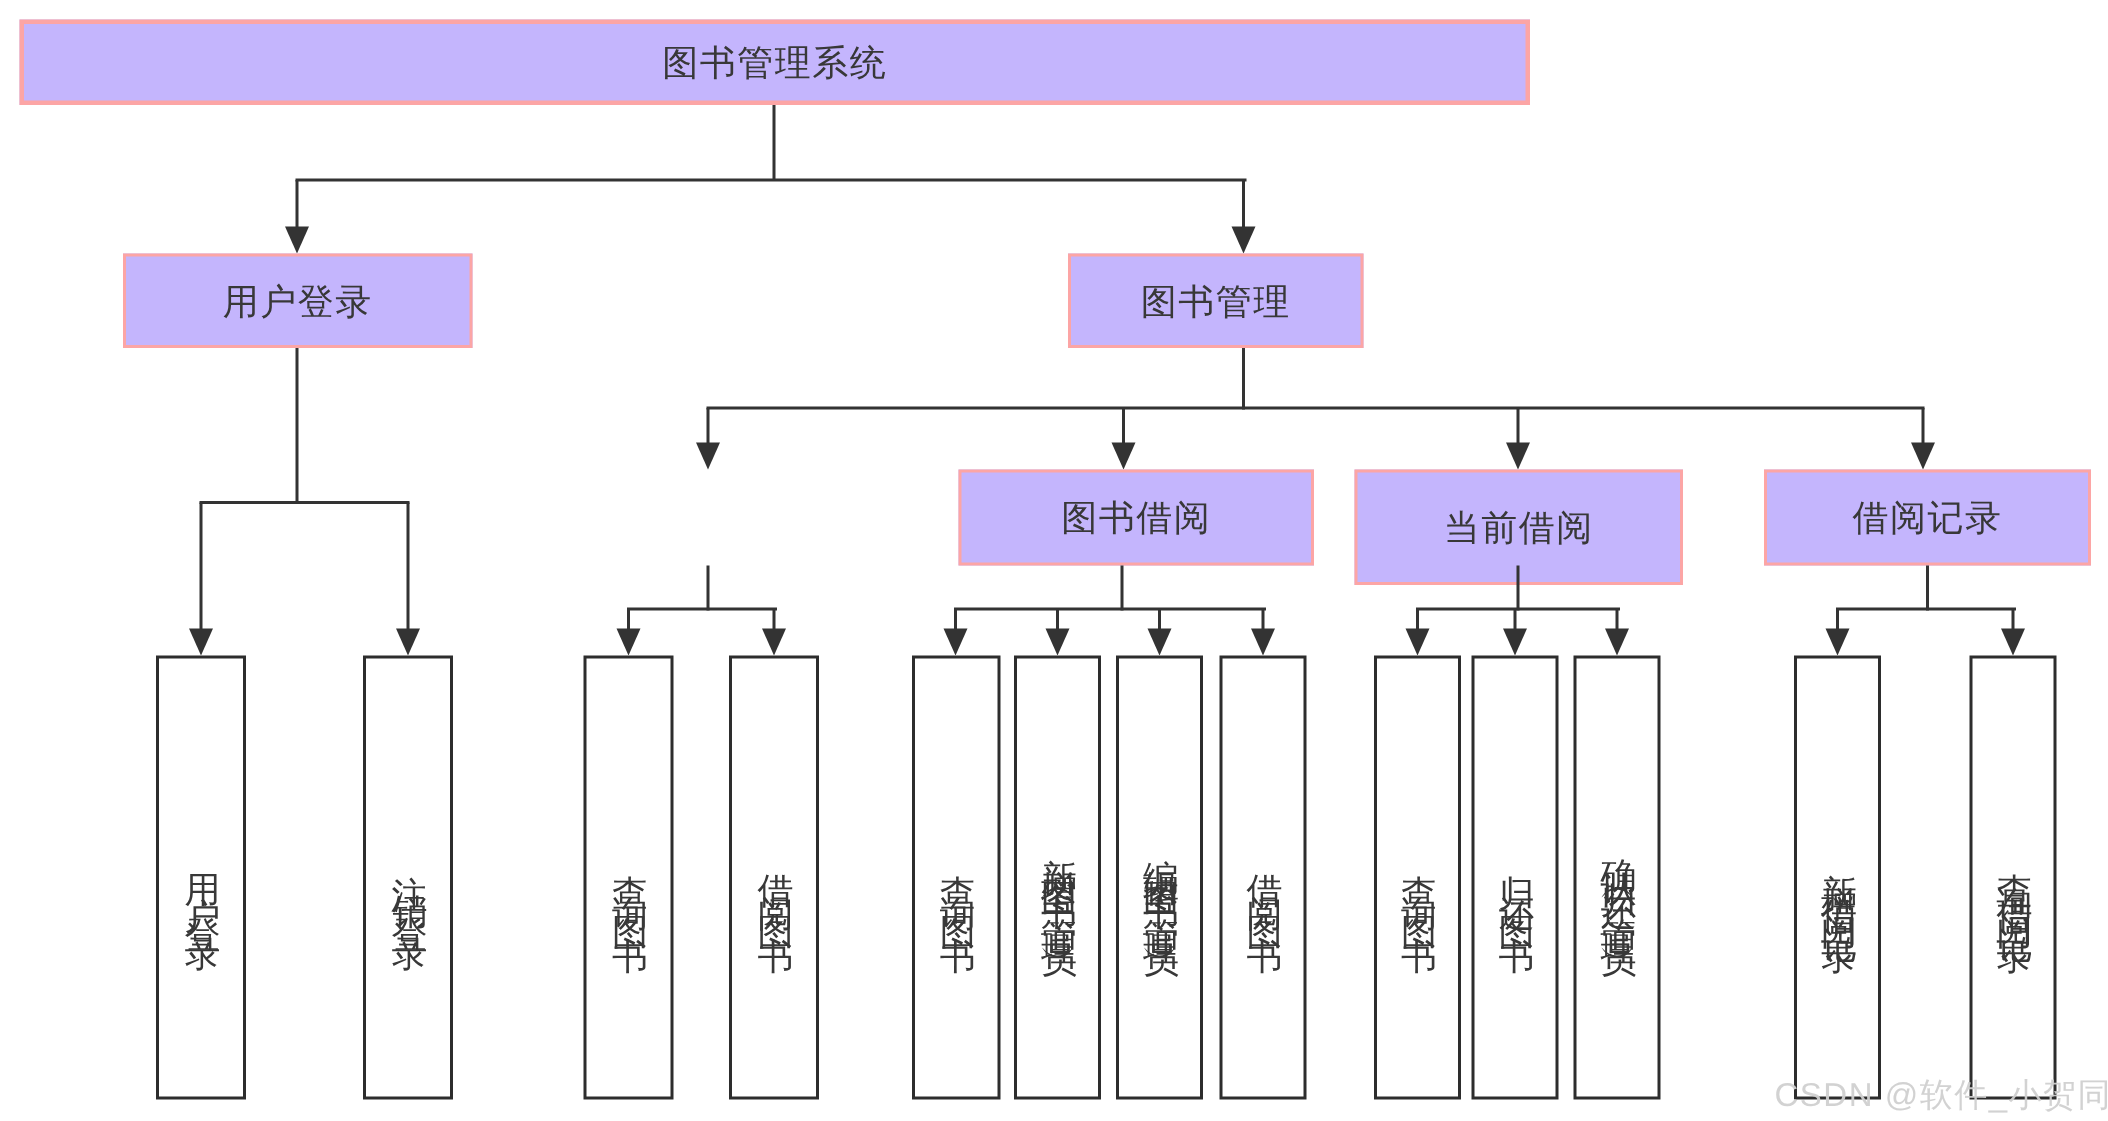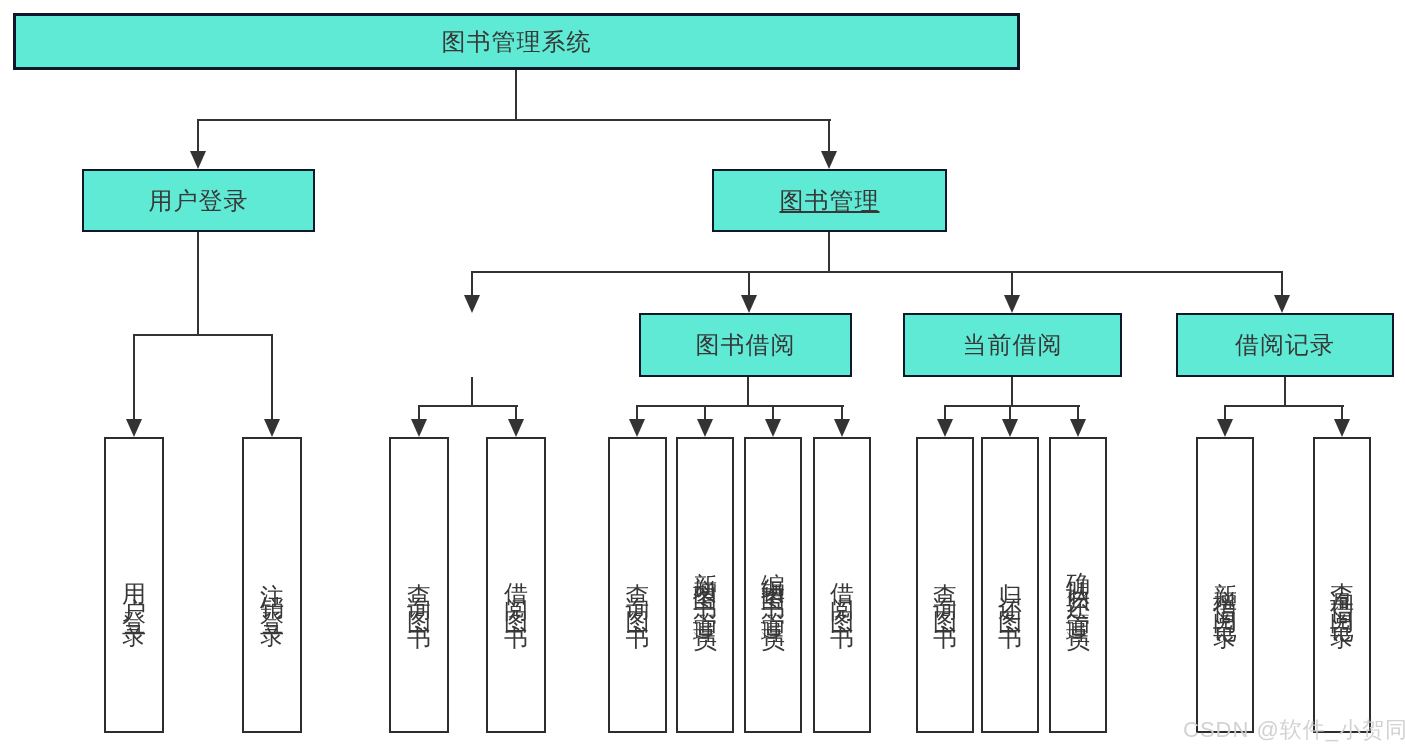--- a/index.html
+++ b/index.html
@@ -8,22 +8,22 @@
     width: 1405px;
     height: 747px;
     background: #ffffff;
     overflow: hidden;
     font-family: "Liberation Sans", "DejaVu Sans", sans-serif;
     color: #383838;
   }
   .hbox {
     position: absolute;
     box-sizing: border-box;
-    border: 2px solid #0f172a;
-    background: #5eead4;
+    border: 2px solid #fca5a5;
+    background: #c4b5fd;
     display: flex;
     align-items: center;
     justify-content: center;
     font-size: 24px;
     letter-spacing: 1px;
     color: #383838;
   }
   .hbox.root { border-width: 3px; }
   .vbox {
     position: absolute;
@@ -78,21 +78,21 @@
   <div class="vline" style="left:515px; top:70px; height:50px;"></div>
   <div class="hline" style="left:197px; top:119px; width:634px;"></div>
   <div class="vline" style="left:197px; top:120px; height:34px;"></div>
   <div class="arrowhead" style="left:190px; top:151px;"></div>
   <div class="vline" style="left:828px; top:120px; height:34px;"></div>
   <div class="arrowhead" style="left:821px; top:151px;"></div>
 
   <div class="hbox" style="left:82px; top:169px; width:233px; height:63px;">
     <span>用户登录</span>
   </div>
-  <div class="hbox" style="left:712px; top:169px; width:235px; height:63px;text-decoration:underline;">
+  <div class="hbox" style="left:712px; top:169px; width:197px; height:63px;">
     <span>图书管理</span>
   </div>
 
   <div class="vline" style="left:197px; top:232px; height:104px;"></div>
   <div class="hline" style="left:133px; top:334px; width:140px;"></div>
   <div class="vline" style="left:133px; top:335px; height:86px;"></div>
   <div class="arrowhead" style="left:126px; top:419px;"></div>
   <div class="vline" style="left:271px; top:335px; height:86px;"></div>
   <div class="arrowhead" style="left:264px; top:419px;"></div>
 
@@ -100,24 +100,24 @@
   <div class="hline" style="left:471px; top:271px; width:812px;"></div>
   <div class="vline" style="left:471px; top:272px; height:26px;"></div>
   <div class="arrowhead" style="left:464px; top:295px;"></div>
   <div class="vline" style="left:748px; top:272px; height:26px;"></div>
   <div class="arrowhead" style="left:741px; top:295px;"></div>
   <div class="vline" style="left:1011px; top:272px; height:26px;"></div>
   <div class="arrowhead" style="left:1004px; top:295px;"></div>
   <div class="vline" style="left:1281px; top:272px; height:26px;"></div>
   <div class="arrowhead" style="left:1274px; top:295px;"></div>
 
-  <div class="hbox" style="left:639px; top:313px; width:213px; height:64px;">
+  <div class="hbox" style="left:639px; top:313px; width:237px; height:64px;">
     <span>图书借阅</span>
   </div>
-  <div class="hbox" style="left:903px; top:313px; width:219px; height:64px;">
+  <div class="hbox" style="left:903px; top:313px; width:219px; height:77px;">
     <span>当前借阅</span>
   </div>
   <div class="hbox" style="left:1176px; top:313px; width:218px; height:64px;">
     <span>借阅记录</span>
   </div>
 
   <div class="vline" style="left:471px; top:377px; height:30px;"></div>
   <div class="hline" style="left:418px; top:405px; width:100px;"></div>
   <div class="vline" style="left:418px; top:406px; height:16px;"></div>
   <div class="arrowhead" style="left:411px; top:419px;"></div>

